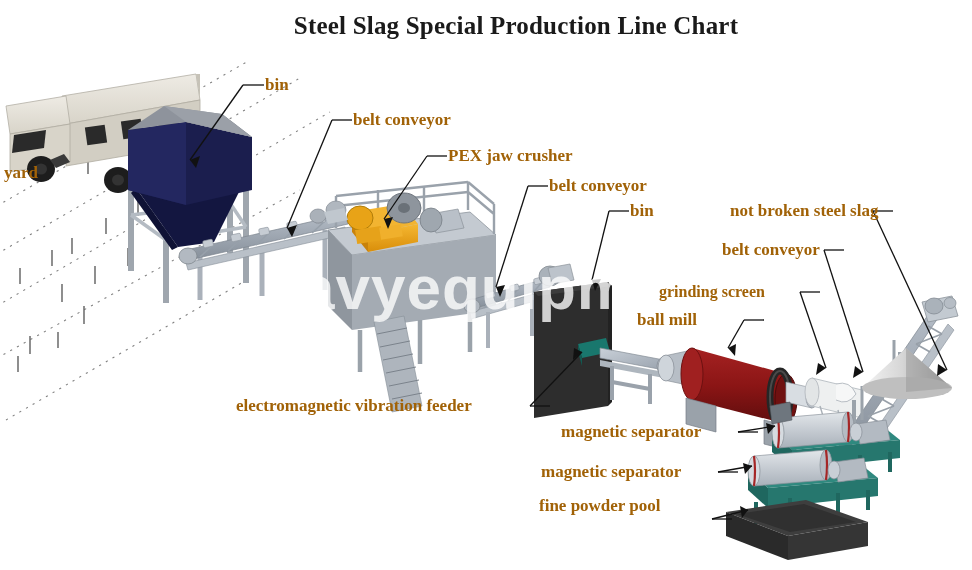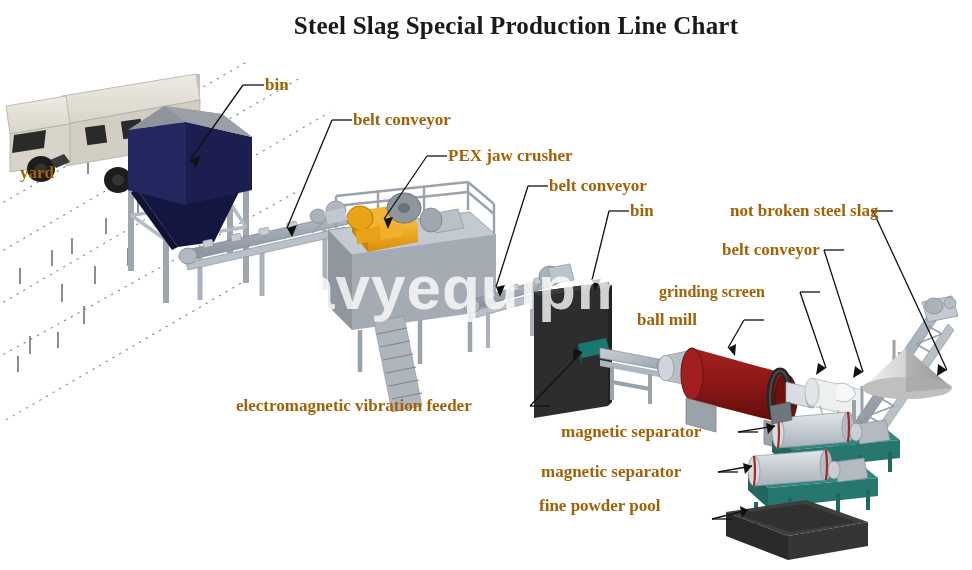--- a/index.html
+++ b/index.html
@@ -471,21 +471,21 @@
       <polygon points="775,426 766,423 768,434"></polygon>
       <polygon points="752,466 743,463 745,474"></polygon>
       <polygon points="748,510 740,506 742,518"></polygon>
     </g>
   </svg>
 
   <div class="watermark">avyequipmento</div>
 
   <div class="title">Steel Slag Special Production Line Chart</div>
 
-  <div class="lbl" style="left:20px;  top:164px;">yard</div>
+  <div class="lbl" style="left:4px;  top:164px;">yard</div>
   <div class="lbl" style="left:265px; top:76px;">bin</div>
   <div class="lbl" style="left:353px; top:111px;">belt conveyor</div>
   <div class="lbl" style="left:448px; top:147px;">PEX jaw crusher</div>
   <div class="lbl" style="left:549px; top:177px;">belt conveyor</div>
   <div class="lbl" style="left:630px; top:202px;">bin</div>
   <div class="lbl" style="left:706px; top:202px;margin-left:24px;">not broken steel slag</div>
   <div class="lbl" style="left:722px; top:241px;">belt conveyor</div>
   <div class="lbl sm" style="left:659px; top:284px;">grinding screen</div>
   <div class="lbl" style="left:637px; top:311px;">ball mill</div>
   <div class="lbl" style="left:236px; top:397px;">electromagnetic vibration feeder</div>

